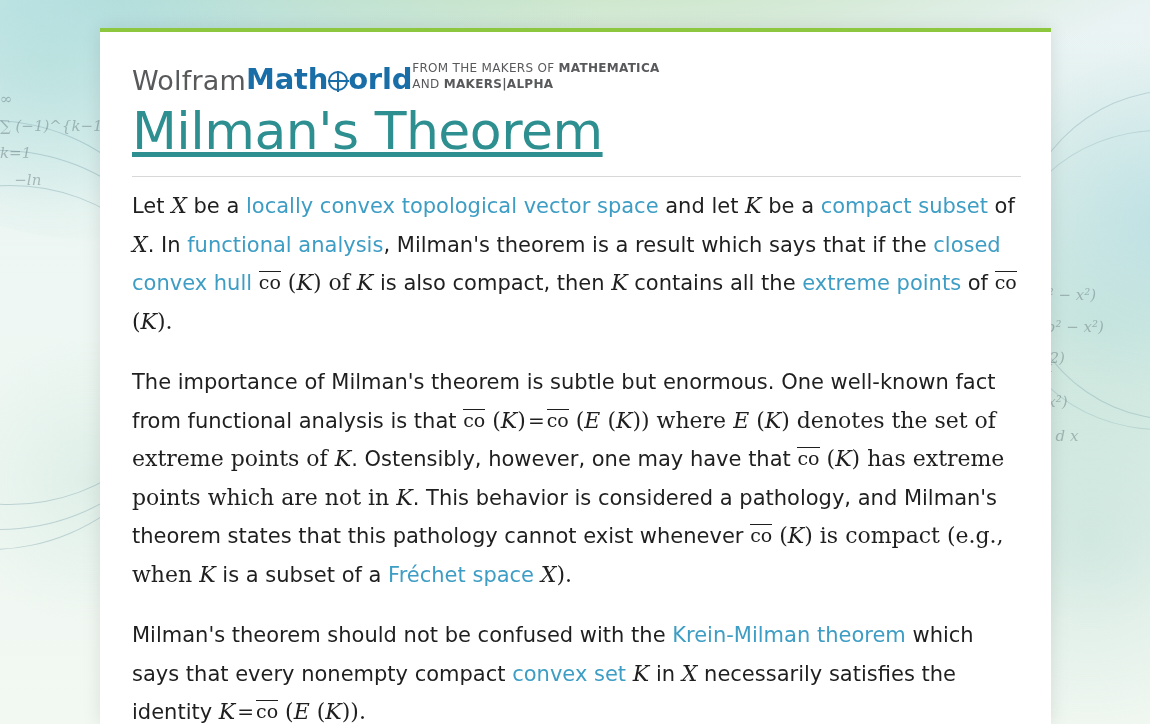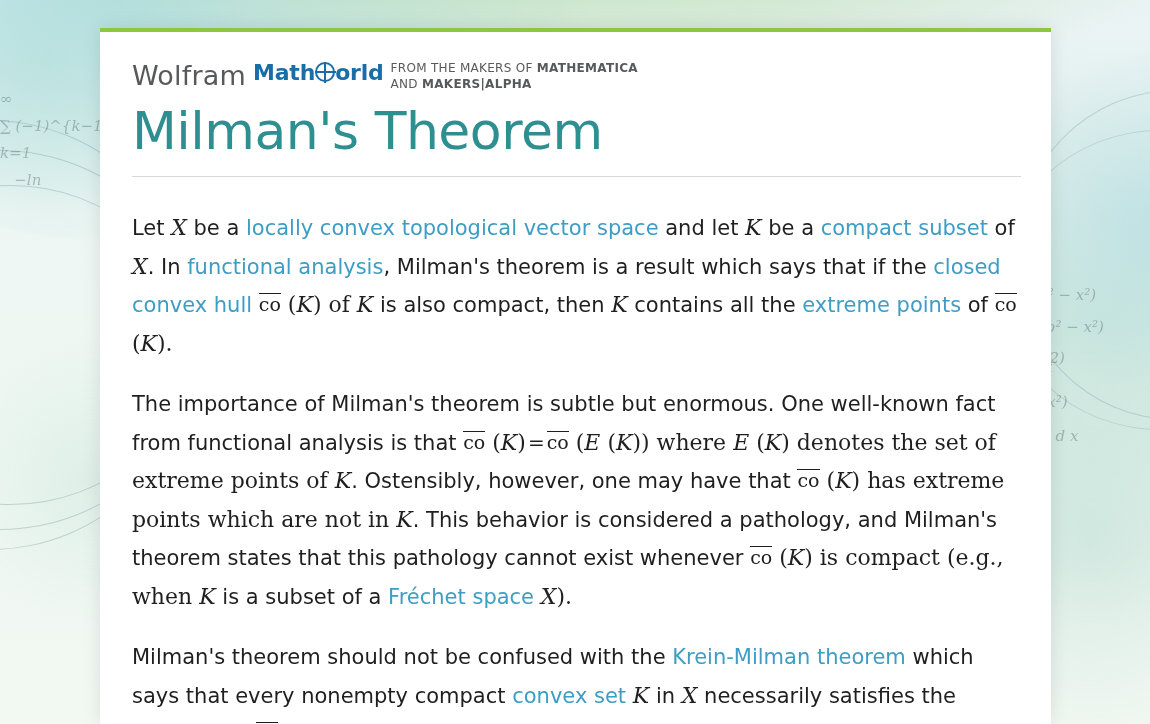--- a/index.html
+++ b/index.html
@@ -78,30 +78,30 @@
     border-top: 4px solid #8dc63f;
     box-shadow: 0 0 18px rgba(0,0,0,.10);
     z-index: 2;
     padding: 0 0 0 0;
     overflow: hidden;
   }
 
   #content { padding: 28px 30px 0 32px; }
 
   
-  .logo-row { display: flex; align-items: flex-start; gap: 7px; }
+  .logo-row { display: flex; align-items: flex-end; }
   .logo-wolfram {
     font-family: "DejaVu Sans", sans-serif;
     font-size: 27px;
     color: #58595b;
     letter-spacing: .2px;
   }
   .logo-math {
     font-family: "DejaVu Sans", sans-serif;
-    font-size: 22px;
+    font-size: 29px;
     font-weight: bold;
     color: #1a6ea8;
     letter-spacing: -.2px;
     position: relative;
   }
   .logo-math .globe {
     display: inline-block;
     width: 20px; height: 20px;
     border-radius: 50%;
     border: 2.5px solid #1a6ea8;
@@ -134,32 +134,33 @@
   h1#title {
     margin: 6px 0 0 0;
     padding: 0 0 14px 0;
     font-family: "DejaVu Sans", sans-serif;
     font-weight: normal;
     font-size: 52px;
     line-height: 1.15;
     color: #2e8f90;
     border-bottom: 1px solid #d8d8d8;
     letter-spacing: -0.5px;
+    text-decoration: underline;
   }
 
   
   .para {
     font-family: "DejaVu Sans", sans-serif;
     font-size: 21px;
     line-height: 38.5px;
     color: #1f1f1f;
     margin: 22px 0 0 0;
     max-width: 890px;
   }
-  .para.first { margin-top: 32px; }
+  .para.first { margin-top: 10px; }
   a.link, .link {
     color: #3d9dc4;
     text-decoration: none;
     cursor: pointer;
   }
   .mi {
     font-family: "DejaVu Serif", serif;
     font-style: italic;
     font-size: 22px;
   }

